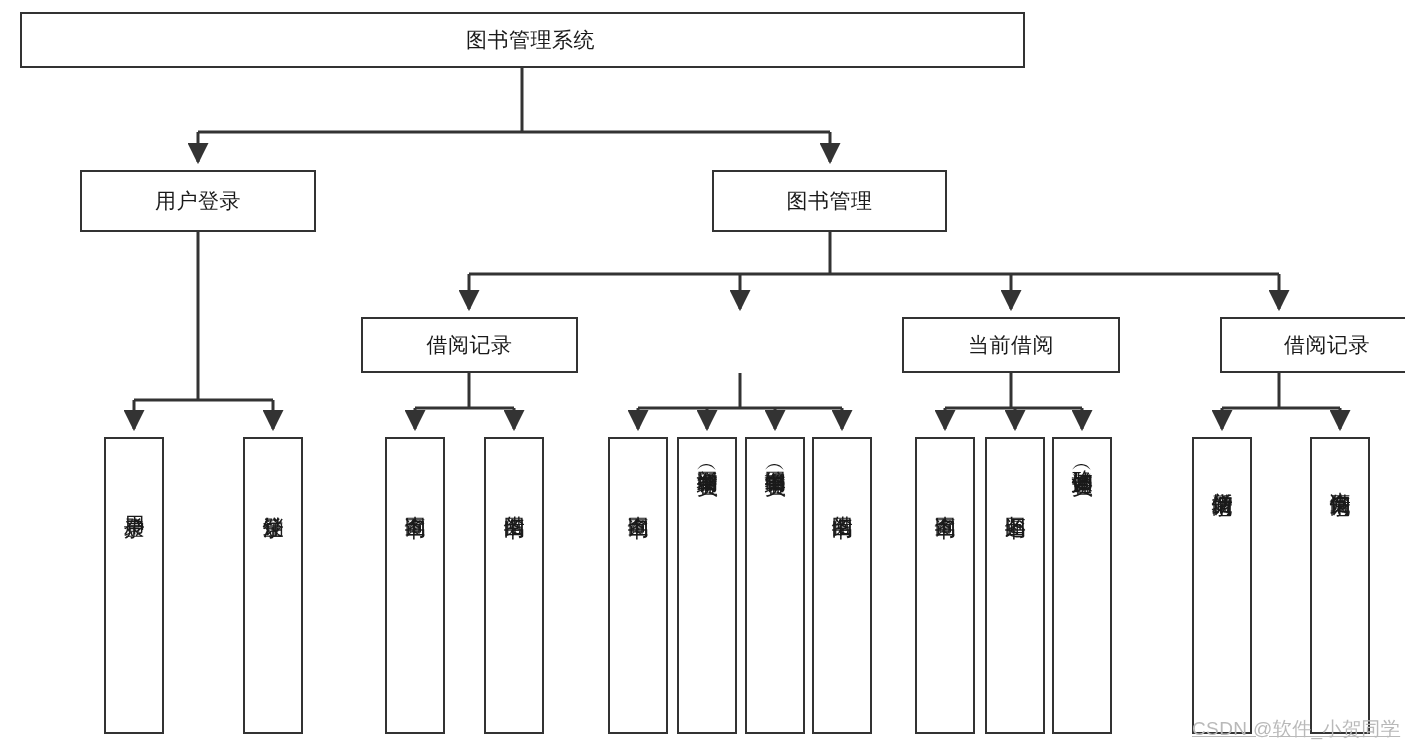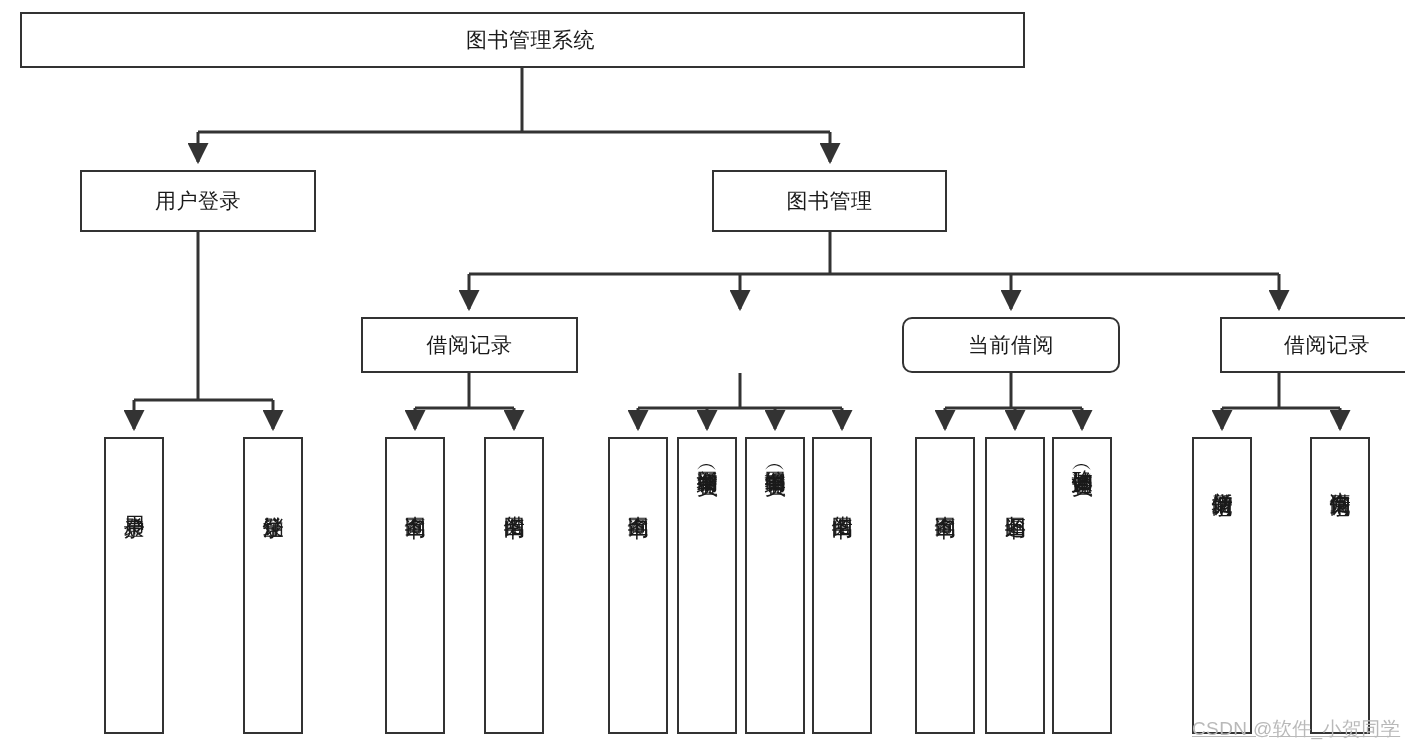--- a/index.html
+++ b/index.html
@@ -135,21 +135,21 @@
   <div class="node" style="left: 80px; top: 170px; width: 236px; height: 62px;">
     <span class="label">用户登录</span>
   </div>
   <div class="node" style="left: 712px; top: 170px; width: 235px; height: 62px;">
     <span class="label">图书管理</span>
   </div>
 
   <div class="node" style="left: 361px; top: 317px; width: 217px; height: 56px;">
     <span class="label">借阅记录</span>
   </div>
-  <div class="node" style="left: 902px; top: 317px; width: 218px; height: 56px; border-radius: 10px;">
+  <div class="node" style="left: 902px; top: 317px; width: 218px; height: 56px;">
     <span class="label">当前借阅</span>
   </div>
   <div class="node" style="left: 1172px; top: 317px; width: 214px; height: 56px; margin-left: 48px;">
     <span class="label">借阅记录</span>
   </div>
 
   <div class="node vertical mid" style="left: 104px; top: 437px; width: 60px; height: 297px;">
     <span class="label">用户登录</span>
   </div>
   <div class="node vertical mid" style="left: 243px; top: 437px; width: 60px; height: 297px;">

